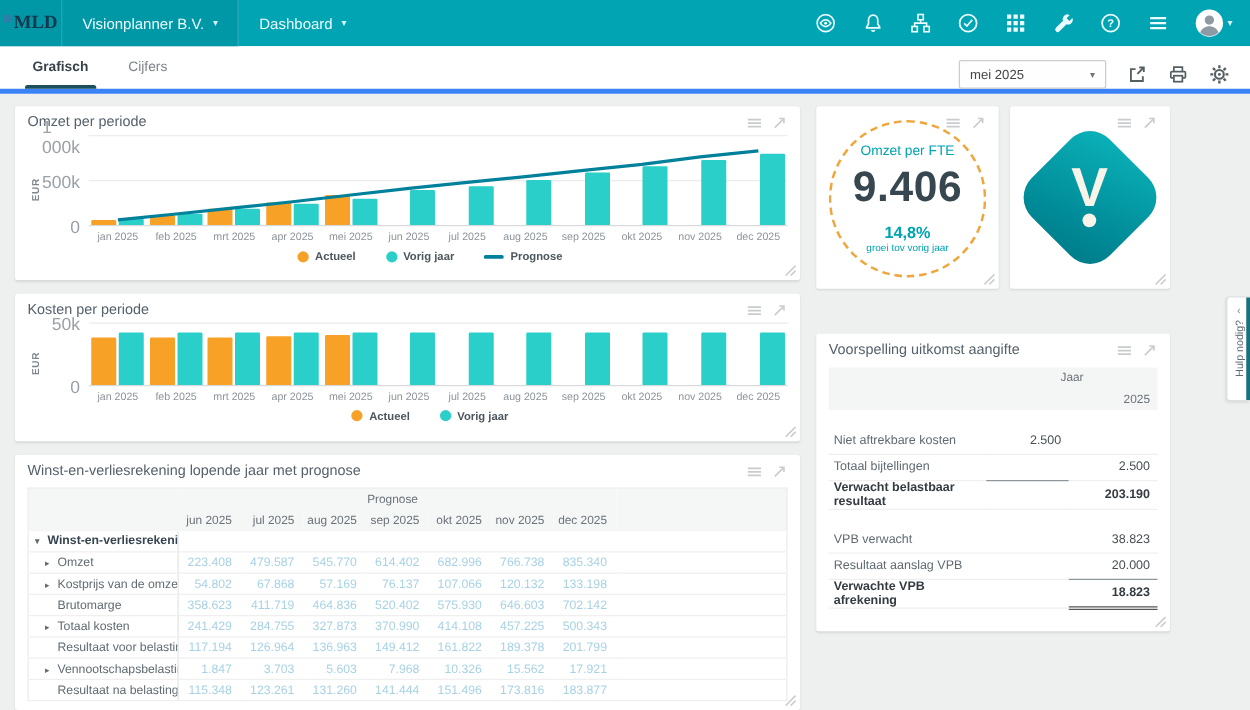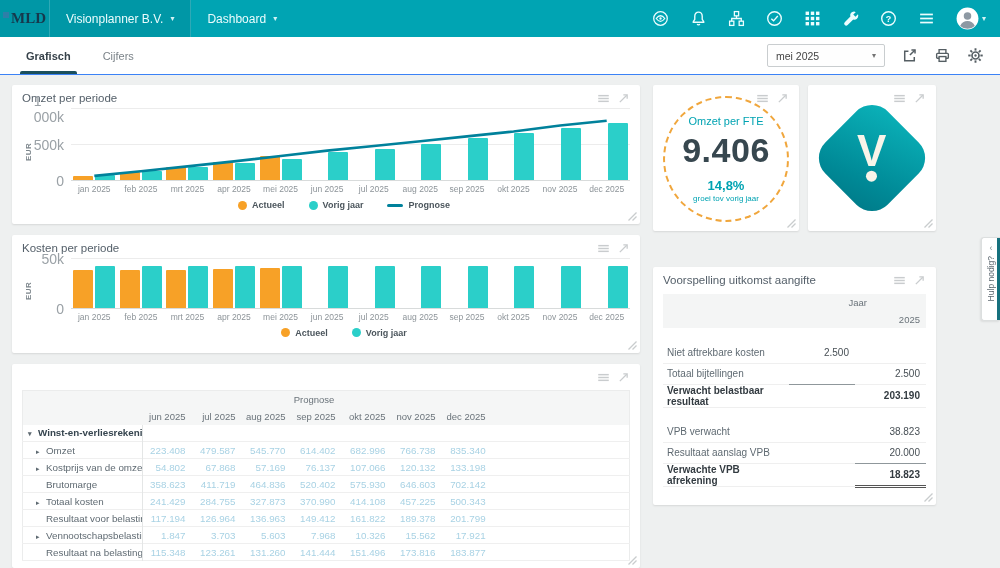--- a/index.html
+++ b/index.html
@@ -16,21 +16,21 @@
   .nav-drop.company { background:#0097a6; border-right:1px solid rgba(255,255,255,.18); }
   .caret { font-size:8px; opacity:.9; }
   .nav-right { margin-left:auto; display:flex; align-items:center; gap:21px; padding-right:14px; }
   .nav-icon { width:17px; height:17px; color:#ecfdfe; display:inline-block; cursor:pointer; }
   .nav-icon svg { width:100%; height:100%; display:block; }
   .avatar-wrap { display:flex; align-items:center; gap:3px; cursor:pointer; }
   .avatar { width:23px; height:23px; }
   .avatar svg { width:100%; height:100%; display:block; }
 
   
-  .toolbar { height:38px; background:#ffffff; border-bottom:1px solid #3b82f6; display:flex; align-items:center; }
+  .toolbar { height:38px; background:#ffffff; border-bottom:4px solid #3b82f6; display:flex; align-items:flex-end; }
   .tabs { display:flex; height:100%; padding-left:10px; }
   .tab { position:relative; padding:0 16px; display:flex; align-items:center; font-size:11px; color:#7b8389; cursor:pointer; }
   .tab.active { color:#37424a; font-weight:bold; }
   .tab.active::after { content:""; position:absolute; left:10px; right:10px; bottom:0; height:3px; background:#1b4f5c; border-radius:2px 2px 0 0; }
   .toolbar-right { margin-left:auto; display:flex; align-items:center; gap:16px; padding-right:16px; }
   .select { width:118px; height:23px; border:1px solid #c9cdcf; border-radius:2px; background:#fefefe; display:flex; align-items:center; padding:0 8px; font-size:10.5px; color:#444; cursor:pointer; }
   .select .caret { margin-left:auto; color:#666; }
   .tb-icon { width:17px; height:17px; color:#555e63; cursor:pointer; }
   .tb-icon svg { width:100%; height:100%; display:block; }
 
@@ -501,20 +501,21 @@
         <span class="resize-handle">
             <svg viewBox="0 0 9 9" stroke="currentColor" stroke-width="1.2">
               <line x1="0.5" y1="8.5" x2="8.5" y2="0.5"></line>
               <line x1="4.5" y1="8.5" x2="8.5" y2="4.5"></line>
             </svg>
           </span>
       </div>
 
       <div class="card pnl-card">
         <div class="card-head">
+          <span class="card-title">Winst-en-verliesrekening lopende jaar met prognose</span>
           <span class="card-actions">
             <span class="cicon">
                 <svg viewBox="0 0 16 16" stroke="currentColor" stroke-width="1.8">
                   <line x1="1.5" y1="4.5" x2="14.5" y2="4.5"></line>
                   <line x1="1.5" y1="8" x2="14.5" y2="8"></line>
                   <line x1="1.5" y1="11.5" x2="14.5" y2="11.5"></line>
                 </svg>
               </span>
             <span class="cicon">
                 <svg viewBox="0 0 16 16" fill="none" stroke="currentColor" stroke-width="1.6">

